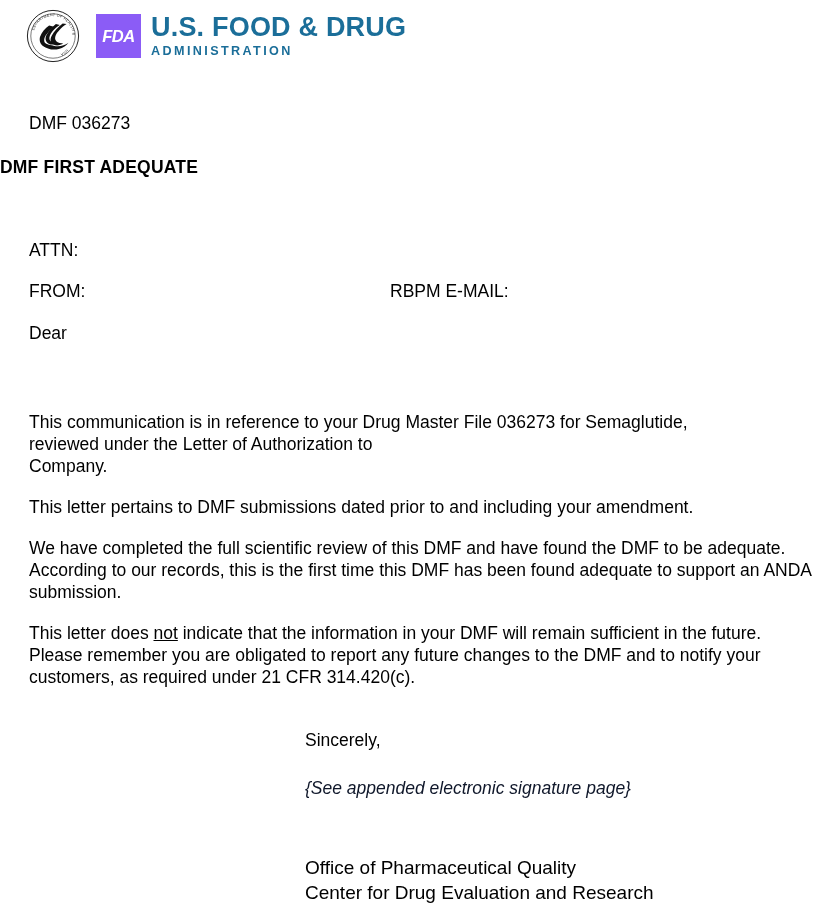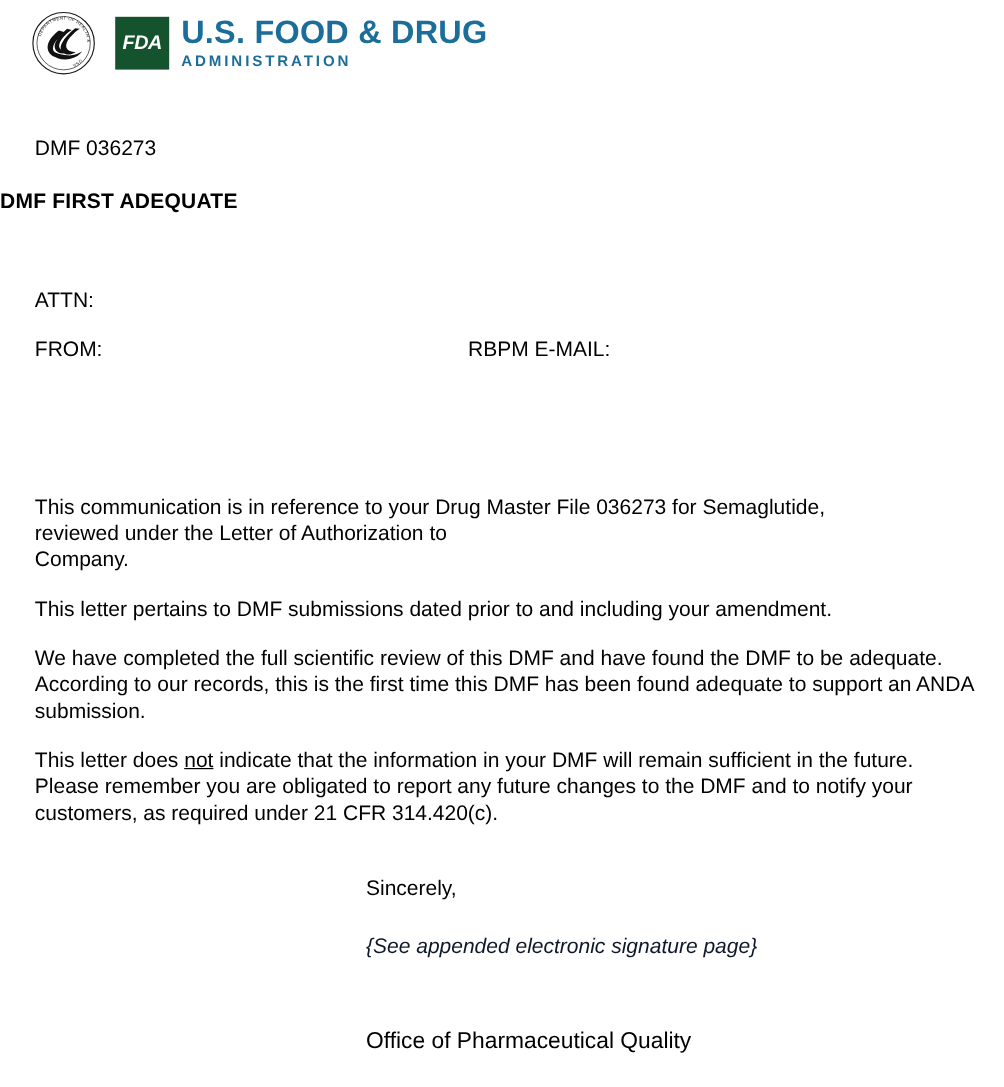--- a/index.html
+++ b/index.html
@@ -30,21 +30,21 @@
     height: 56px;
     flex: 0 0 auto;
   }
   .fda-lockup {
     display: flex;
     align-items: stretch;
     gap: 10px;
     height: 44px;
   }
   .fda-badge {
-    background: #14532d;
+    background: #8b5cf6;
     width: 45px;
     height: 44px;
     display: flex;
     align-items: center;
     justify-content: center;
     flex: 0 0 auto;
   }
   .fda-badge-text {
     color: #ffffff;
     font-weight: bold;
@@ -203,20 +203,23 @@
   <div class="doc-heading">DMF FIRST ADEQUATE</div>
 
   <div class="addr-block">
     <div class="addr-row row-attn">
       <span class="addr-left">ATTN:</span>
     </div>
     <div class="addr-row row-from">
       <span class="addr-left">FROM:</span>
       <span class="addr-right addr-right-rbpm">RBPM E-MAIL:</span>
     </div>
+    <div class="addr-row row-dear">
+      <span class="addr-left">Dear</span>
+    </div>
   </div>
 
   <div class="body-copy">
     <p class="para">
       <span>This communication is in reference to your Drug Master File 036273 for Semaglutide,</span><br>
       <span>reviewed under the Letter of Authorization to</span><br>
       <span>Company.</span>
     </p>
     <p class="para">This letter pertains to DMF submissions dated prior to and including your amendment.</p>
     <p class="para">We have completed the full scientific review of this DMF and have found the DMF to be adequate. According to our records, this is the first time this DMF has been found adequate to support an ANDA submission.</p>
@@ -225,15 +228,16 @@
     </p>
   </div>
 
   <div class="sig-block">
     <p class="sig-closing">Sincerely,</p>
     <p class="sig-note">{See appended electronic signature page}</p>
   </div>
 
   <div class="office-block">
     <p class="office-line">Office of Pharmaceutical Quality</p>
+    <p class="office-line">Center for Drug Evaluation and Research</p>
   </div>
 
 </div>
 
 </body></html>

